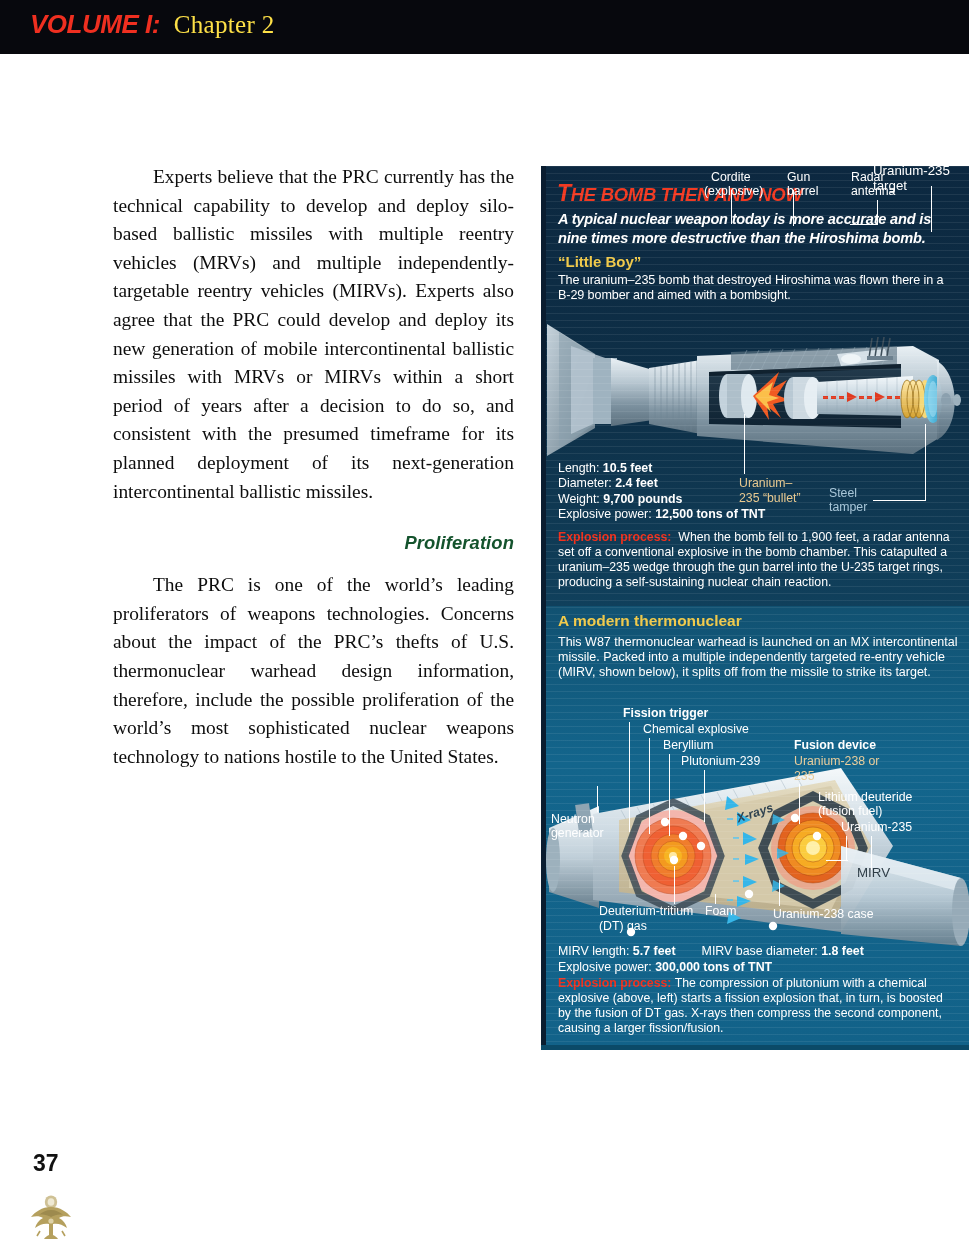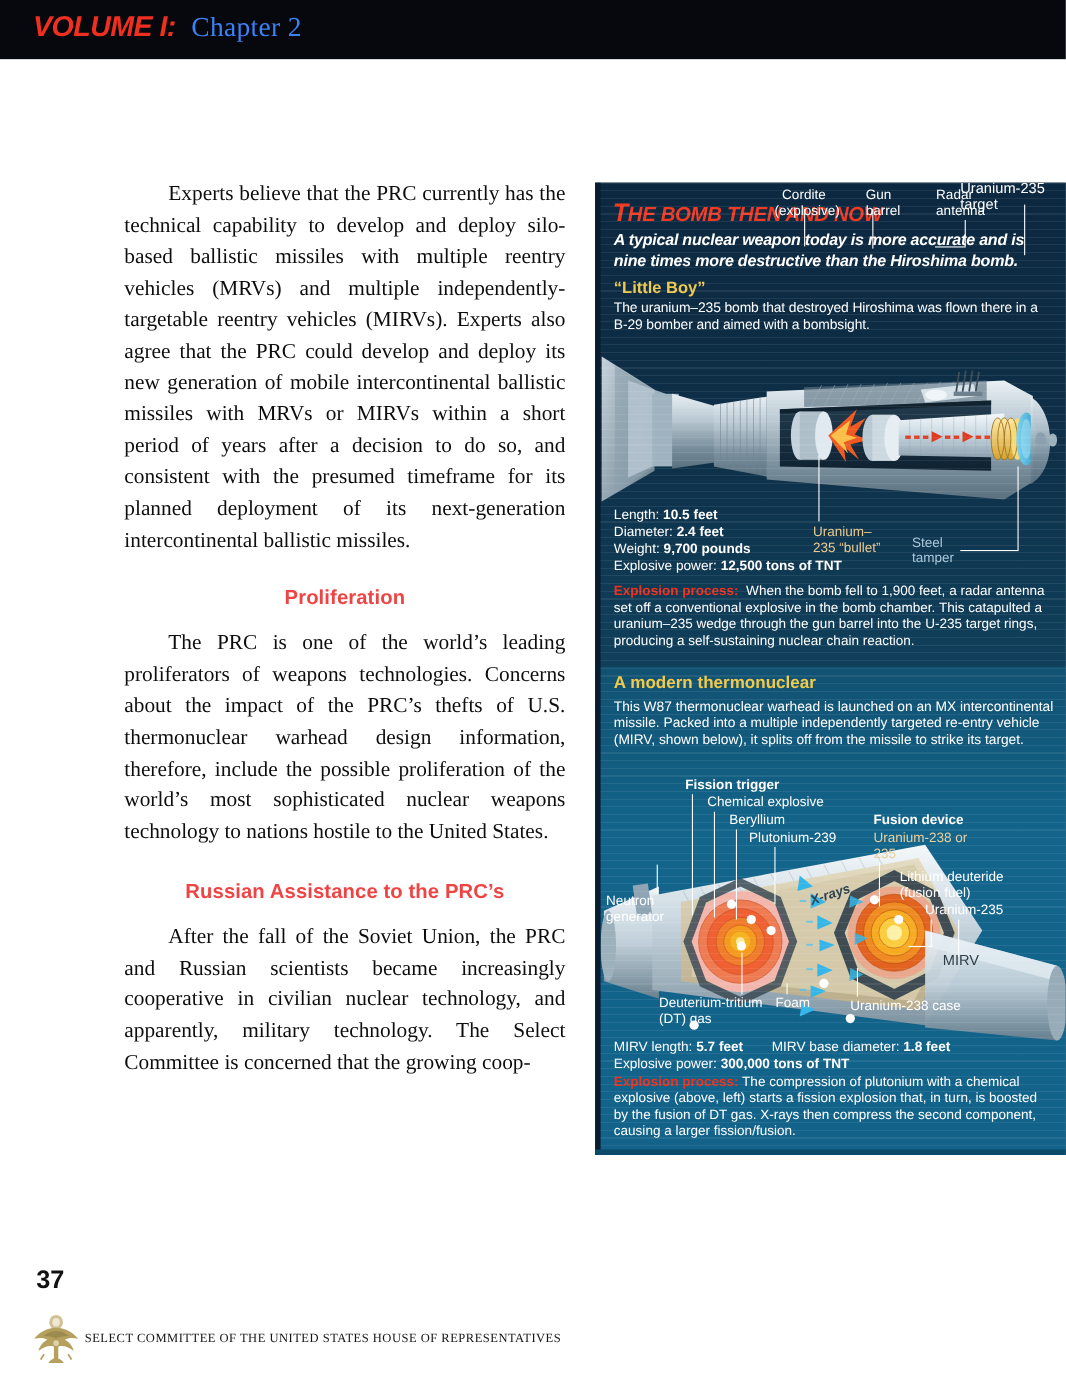--- a/index.html
+++ b/index.html
@@ -21,42 +21,43 @@
   }
   .hdr-inner{position:absolute;left:30px;top:9px;display:flex;align-items:baseline;}
   .vol{
     font-family:"Liberation Sans", sans-serif;
     font-weight:bold;font-style:italic;
     font-size:26px;letter-spacing:-0.5px;
     color:#ef2f20;
   }
   .chap{
     font-family:"Liberation Serif", serif;
-    font-size:25px;color:#3b82f6;margin-left:14px;letter-spacing:0.3px;
+    font-size:25px;color:#fde047;margin-left:14px;letter-spacing:0.3px;
   }
   .hdr-rule{position:absolute;left:0;top:54px;width:969px;height:3px;background:#ffffff;}
 
   
   .col-left{
     position:absolute;left:113px;top:163px;width:401px;
     font-size:19.4px;line-height:28.6px;
     text-align:justify;
     color:#0d0d0d;
     -webkit-hyphens:manual;hyphens:manual;
   }
   .col-left p{margin:0 0 0 0;text-indent:40px;}
   h2.redhead{
     font-family:"Liberation Sans", sans-serif;
-    color:#ef4444;
+    color:#14532d;
     font-size:18.4px;
     font-weight:bold;
     line-height:25px;
     margin:24px 0 16px 0;
-    text-align:center;
+    text-align:right;
     letter-spacing:0.1px;
+    font-style:italic;
   }
   h2.redhead.two-line{margin:26px 0 16px 0;}
 
   
   .col-full{
     position:absolute;left:113px;top:1078px;width:744px;
     font-size:19.4px;line-height:28.6px;
     text-align:justify;color:#0d0d0d;
   }
   .col-full p{margin:0;text-indent:0;}
@@ -165,42 +166,40 @@
       <span class="chap">Chapter 2</span>
     </div>
   </div>
   <div class="hdr-rule"></div>
 
   <div class="col-left">
     <p>Experts believe that the PRC currently has the technical capability to develop and deploy silo-based ballistic missiles with multiple reentry vehicles (MRVs) and multiple independently-targetable reentry vehicles (MIRVs). Experts also agree that the PRC could develop and deploy its new generation of mobile intercontinental ballistic missiles with MRVs or MIRVs within a short period of years after a decision to do so, and consistent with the presumed timeframe for its planned deployment of its next-generation intercontinental ballistic missiles.</p>
     <h2 class="redhead">Proliferation</h2>
     <p>The PRC is one of the world’s leading proliferators of weapons technologies.  Concerns about the impact of the PRC’s thefts of U.S. thermonuclear warhead design information, therefore, include the possible proliferation of the world’s most sophisticated nuclear weapons technology to nations hostile to the United States.</p>
     <h2 class="redhead two-line">
-      <span>Russian Assistance to the PRC’s</span><br>
+      <br>
     </h2>
-    <p>After the fall of the Soviet Union, the PRC and Russian scientists became increasingly cooperative in civilian nuclear technology, and apparently, military technology.  The Select Committee is concerned that the growing coop-</p>
   </div>
 
 
   <div class="pageno">37</div>
 
   <div class="seal">
     <svg viewBox="0 0 46 52" width="46" height="52" aria-hidden="true">
       <g fill="#b5a05e">
         <ellipse cx="23" cy="12" rx="6.2" ry="6.6" fill="#cfc195"></ellipse>
         <ellipse cx="23" cy="12" rx="3.4" ry="3.8" fill="#efe9d3"></ellipse>
         <path d="M23 17 C14 17 7 22 3 27 C8 26 12 26 15 28 C11 30 8 34 7 38 C12 34 17 33 21 34 L21 45 C19 46 17 47 16 49 L30 49 C29 47 27 46 25 45 L25 34 C29 33 34 34 39 38 C38 34 35 30 31 28 C34 26 38 26 43 27 C39 22 32 17 23 17 Z"></path>
         <path d="M23 20 C18 20 14 22 11 25 C15 24 19 25 23 27 C27 25 31 24 35 25 C32 22 28 20 23 20 Z" fill="#9d8a4e"></path>
         <circle cx="23" cy="31" r="2.6" fill="#ded2a8"></circle>
         <path d="M12 41 L9 46 M34 41 L37 46" stroke="#b5a05e" stroke-width="1.6" fill="none"></path>
       </g>
     </svg>
   </div>
 
-  <div class="footer-text">Select Committee of the United States House of Representatives</div>
 
   <div class="info">
     <div class="zone-top"></div>
     <div class="zone-mid"></div>
     <div class="edge-left"></div>
     <div class="edge-bottom"></div>
 
     <div class="panel-content">
 
       <div class="ttl"><span>T</span><span class="sm">HE BOMB THEN AND NOW</span></div>

